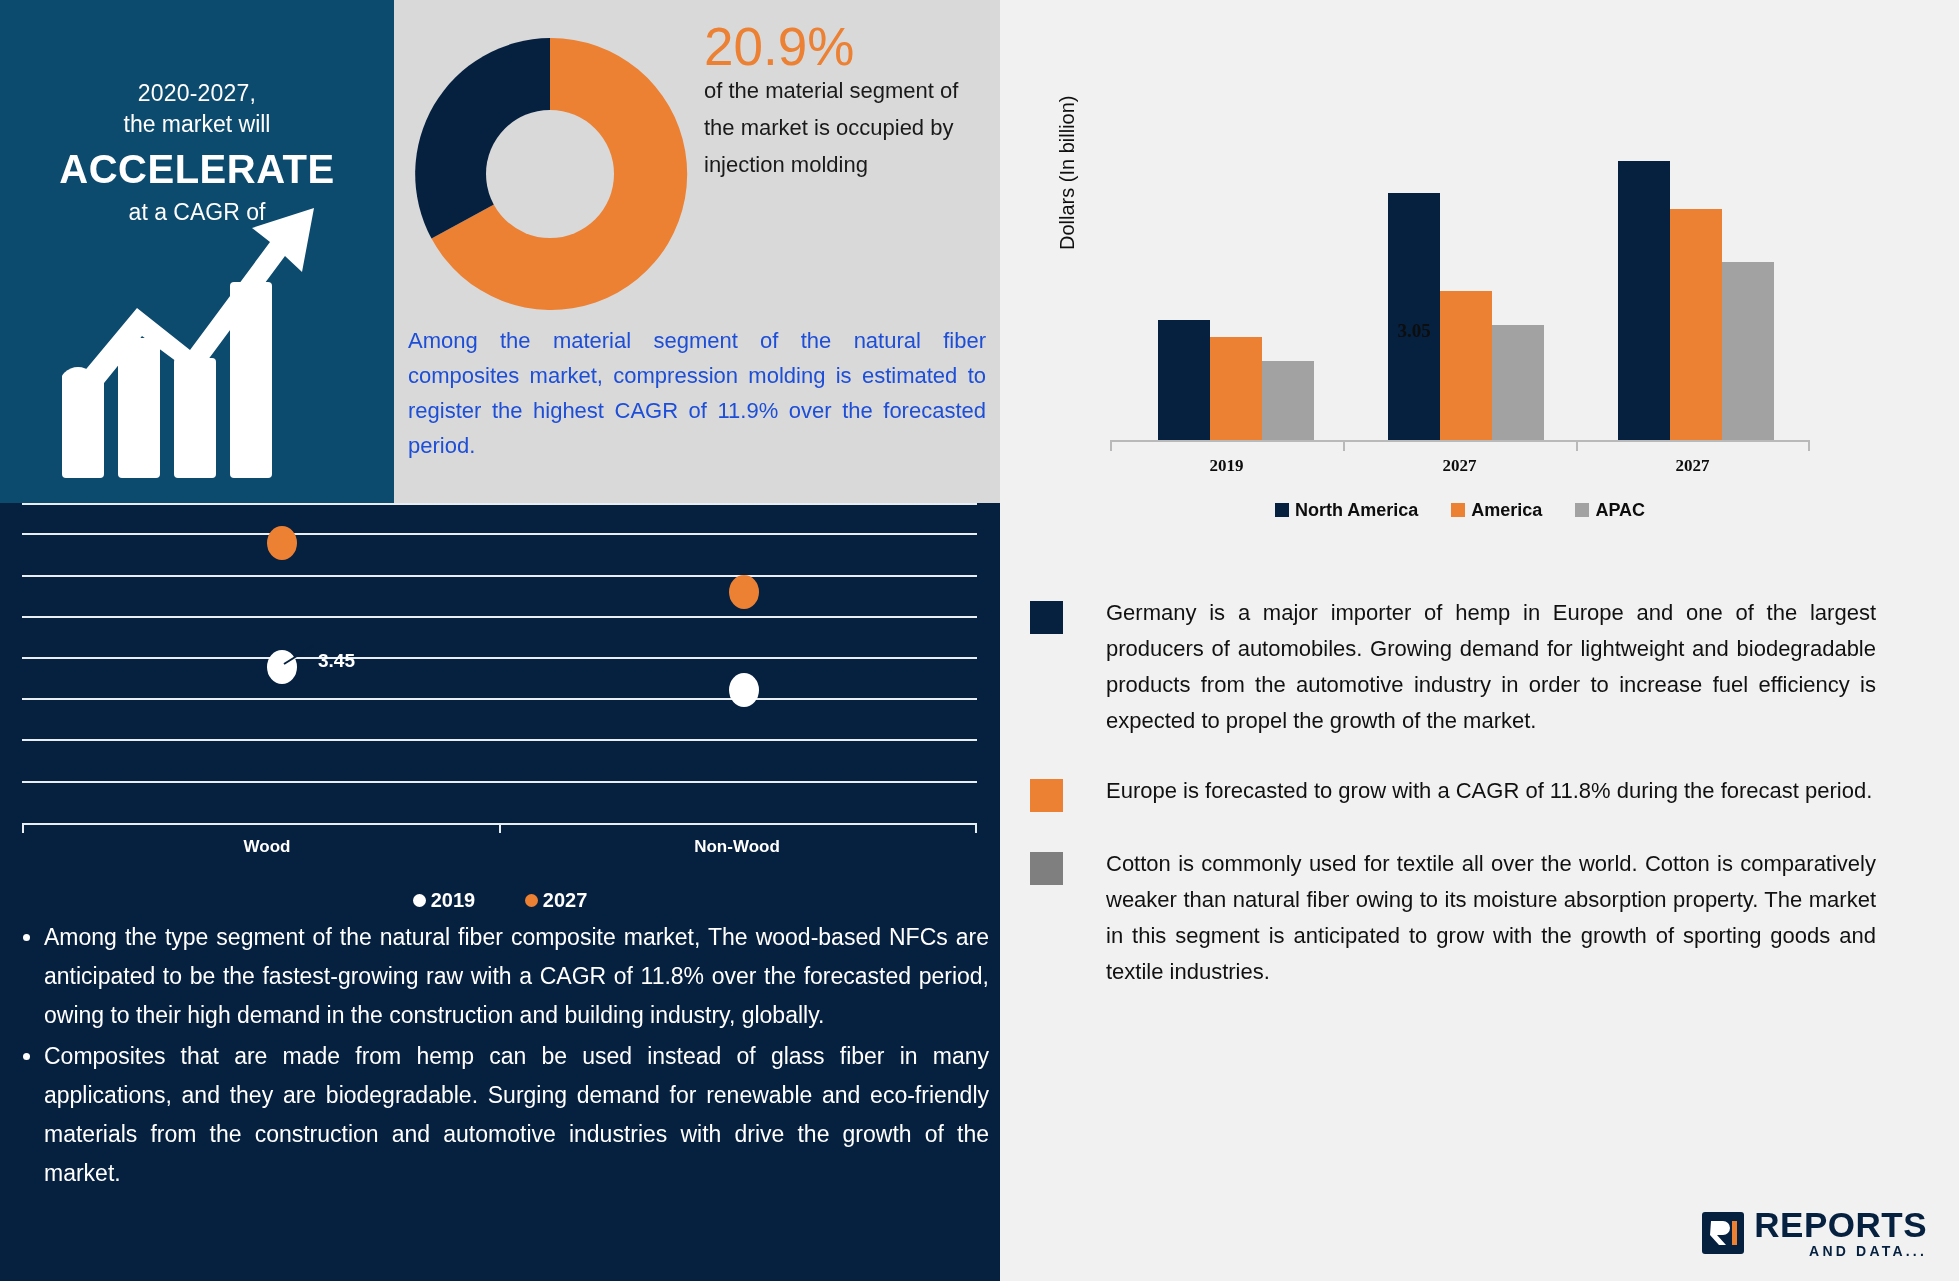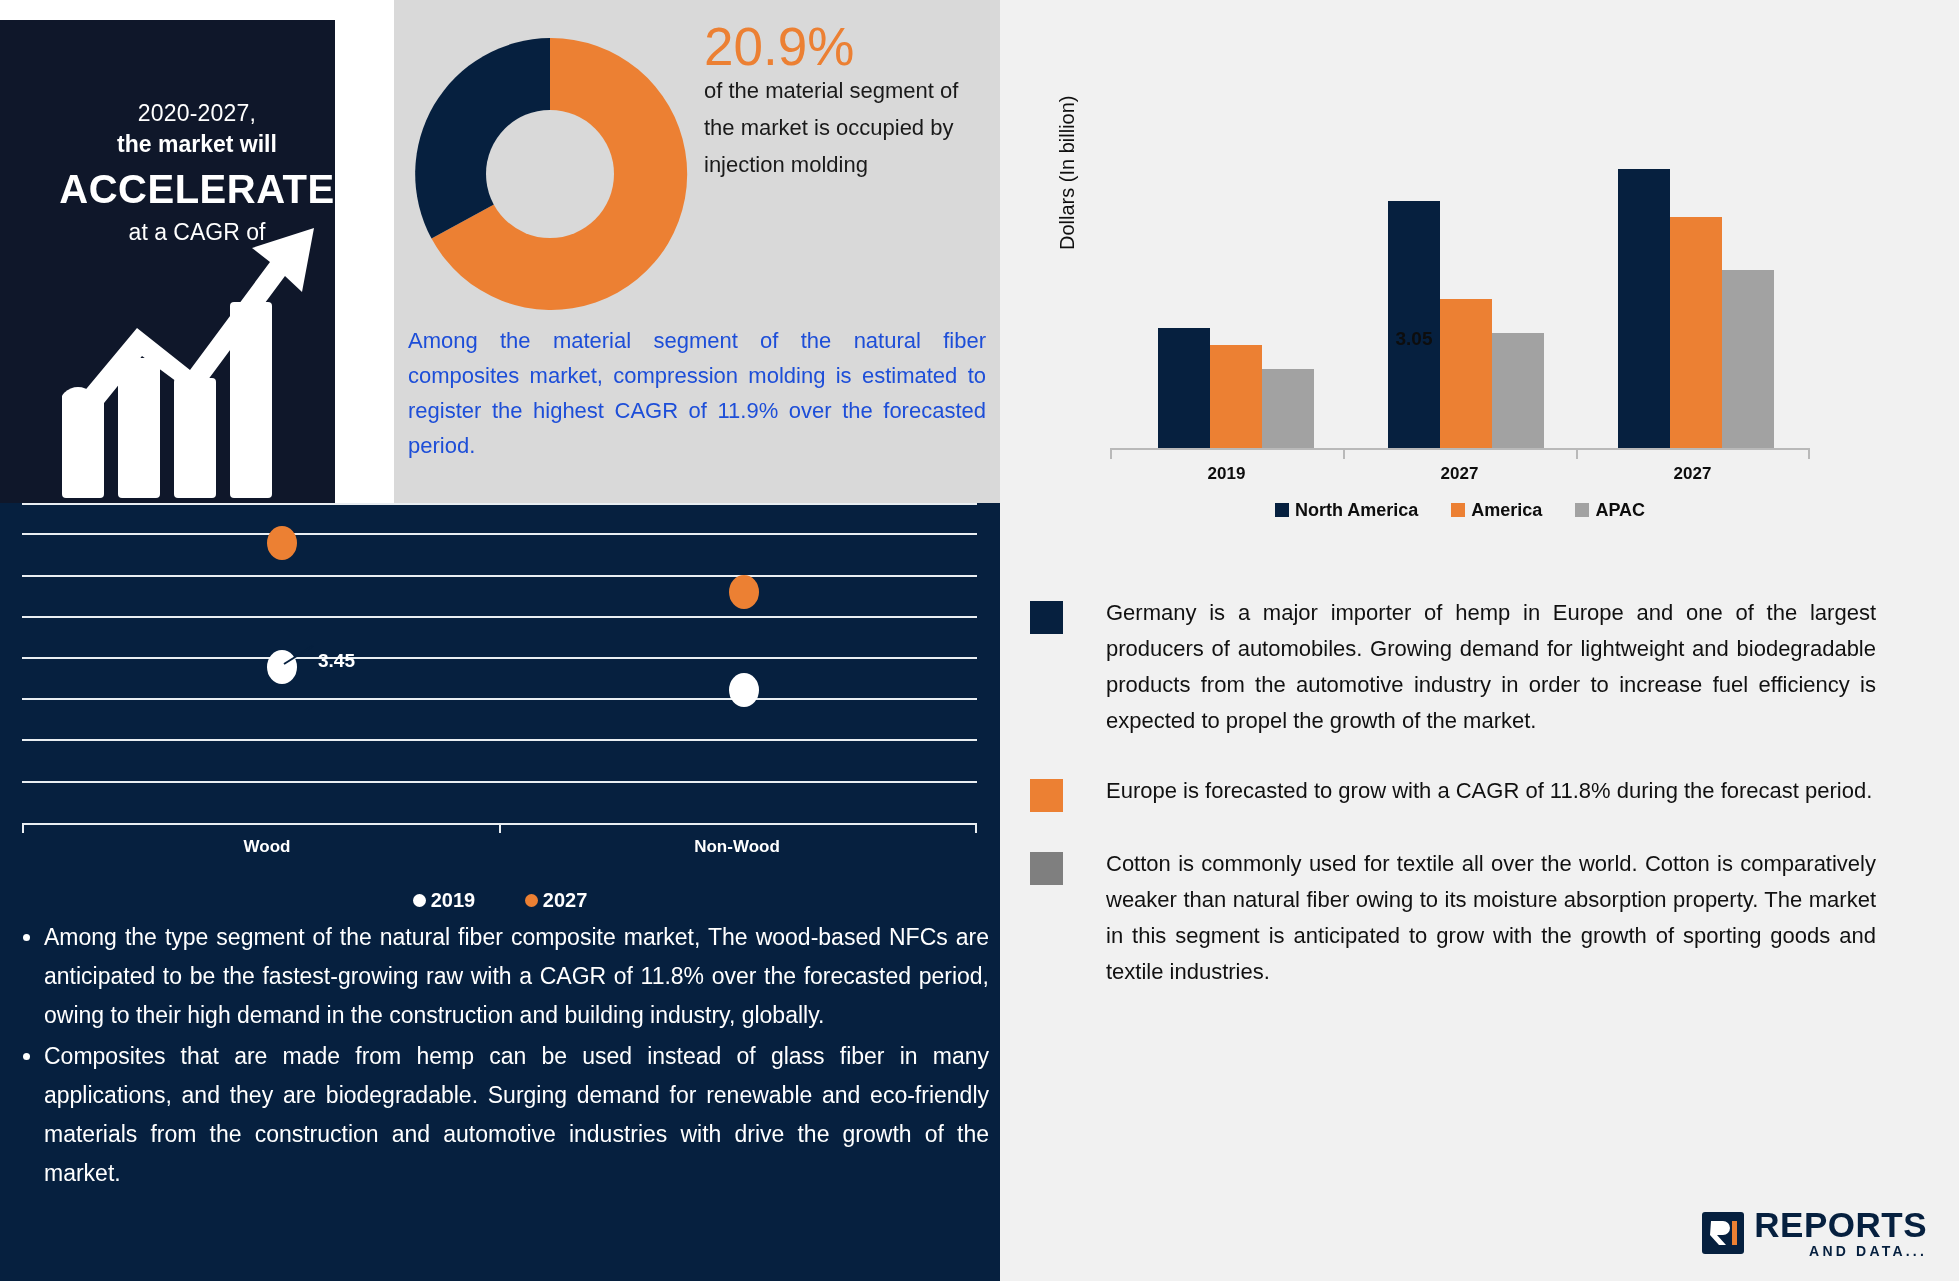--- a/index.html
+++ b/index.html
@@ -6,28 +6,27 @@
   html, body {
     width: 1959px; height: 1281px;
     font-family: "Liberation Sans", sans-serif;
     background: #ffffff;
     overflow: hidden;
   }
   .page { position: relative; width: 1959px; height: 1281px; background:#fff; }
 
   
   .panel-accelerate {
-    position: absolute; left: 0; top: 0; width: 335px; height: 503px;
-    background: #0f172a;
+    position: absolute; left: 0; top: 0; width: 394px; height: 503px;
+    background: #0c4a6e;
     color: #ffffff;
-    margin-top: 20px;
   }
   .acc-text { position: absolute; left: 0; top: 78px; width: 394px; text-align: center; }
   .acc-l1 { font-size: 23px; line-height: 31px; font-weight: 400; letter-spacing: .2px; }
-  .acc-l2 { font-size: 23px; line-height: 31px; font-weight: 700; }
+  .acc-l2 { font-size: 23px; line-height: 31px; font-weight: 400; }
   .acc-big { font-size: 40px; line-height: 50px; font-weight: 700; letter-spacing: .5px; margin-top: 4px; }
   .acc-l3 { font-size: 23px; line-height: 32px; font-weight: 400; margin-top: 2px;}
   .acc-pct { font-size: 40px; line-height: 48px; font-weight: 700; }
   .growth-svg { position: absolute; left: 62px; top: 190px; }
 
   
   .panel-donut {
     position: absolute; left: 394px; top: 0; width: 606px; height: 503px;
     background: #d9d9d9;
   }
@@ -84,21 +83,21 @@
     background: #f1f1f1;
   }
 
   
   .barchart { position: absolute; left: 70px; top: 100px; width: 840px; height: 400px; }
   .ylabel {
     position: absolute; left: -14px; top: 150px;
     transform: rotate(-90deg); transform-origin: left top;
     font-size: 20px; color: #0f0f0f; white-space: nowrap;
   }
-  .plot { position: absolute; left: 40px; top: 8px; width: 700px; height: 340px; }
+  .plot { position: absolute; left: 40px; top: 0; width: 700px; height: 340px; font-family: Liberation Serif, serif; }
   .bar { position: absolute; bottom: 0; }
   .bar.na { background: #06203f; }
   .bar.eu { background: #ec8033; }
   .bar.ap { background: #a2a2a2; }
   .bar-val {
     position: absolute; font-size: 19px; font-weight: 700; color: #0d0d0d; text-align: center;
   }
   .baseline { position: absolute; left: 0; top: 340px; width: 700px; height: 2px; background: #b9b9b9; }
   .btick { position: absolute; top: 340px; width: 2px; height: 11px; background: #b9b9b9; }
   .bar-cat {

